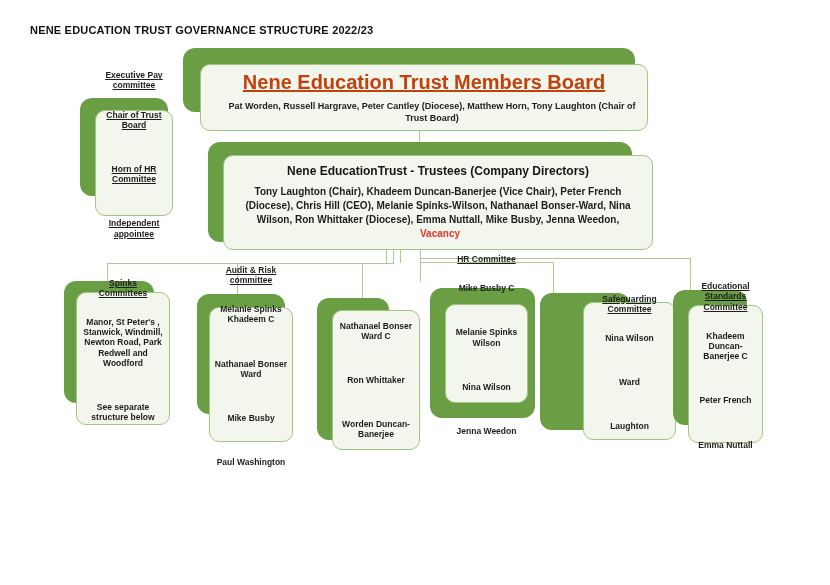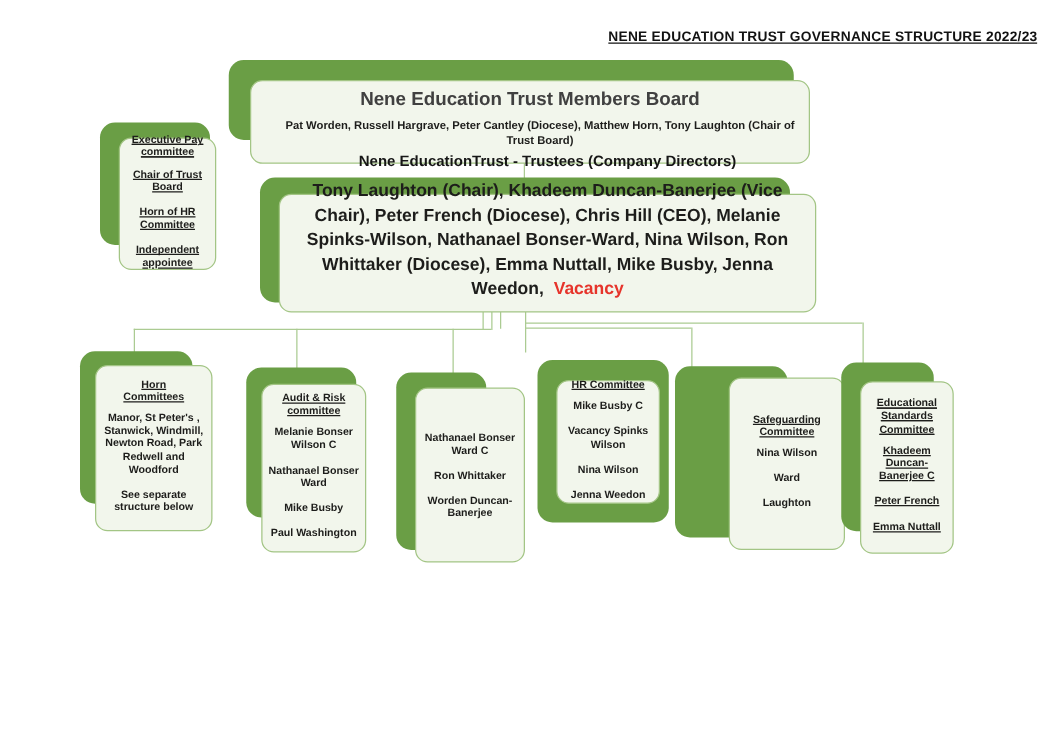--- a/index.html
+++ b/index.html
@@ -7,57 +7,56 @@
     position: relative;
     width: 830px;
     height: 585px;
     background: #ffffff;
     font-family: "Liberation Sans", sans-serif;
     color: #1d1d1b;
     overflow: hidden;
   }
   .page-title {
     position: absolute;
-    left: 30px; right: 0; top: 24px;
-    text-align: right;
+    left: 30px; right: 16px; top: 24px;
+    text-align: left;
     font-size: 11px;
     font-weight: bold;
     letter-spacing: 0.2px;
     color: #121212;
-    text-decoration: underline;
   }
   .shadow {
     position: absolute;
     background: #6a9e45;
     border-radius: 12px;
   }
   .front {
     position: absolute;
     background: #f2f6ec;
     border: 1px solid #a3c585;
     border-radius: 10px;
     box-sizing: border-box;
     display: flex;
     flex-direction: column;
     align-items: center;
     justify-content: center;
     text-align: center;
     font-weight: bold;
   }
   .members-front { justify-content: flex-start; padding: 6px 8px 4px 8px; }
-  .members-title { font-size: 15px; margin-bottom: 6px; color: #404040; }
+  .members-title { font-size: 20px; margin-bottom: 6px; color: #c2410c; text-decoration: underline; }
   .members-names { font-size: 9px; line-height: 1.35; width: 96%; margin-left: 16px; }
   .trustees-front { justify-content: flex-end; padding: 4px 10px 8px 10px; }
   .trustees-title { font-size: 12px; margin-bottom: 7px; color: #161616; }
-  .trustees-names { font-size: 14px; line-height: 1.4; width: 98%; }
+  .trustees-names { font-size: 10px; line-height: 1.4; width: 98%; }
   .vacancy { color: #e6342b; margin-left: 4px; }
   .small-box { font-size: 8.5px; line-height: 1.2; padding: 4px 3px; }
   .c-title { text-decoration: underline; margin-bottom: 2px; }
   .c-title.narrow { max-width: 70px; }
-  .c-item { margin: 5px 0; }
+  .c-item { margin: 17px 0; }
   .line {
     position: absolute;
     background: #abcb92;
   }
 </style>
 </head>
 <body>
 
 <div class="canvas">
 
@@ -92,59 +91,59 @@
   </div>
 
   <div class="shadow" style="left:208px;top:142px;width:424px;height:100px;"></div>
   <div class="front trustees-front" style="left:223px;top:155px;width:430px;height:95px;">
     <div class="trustees-title">Nene EducationTrust - Trustees (Company Directors)</div>
     <div class="trustees-names"><span>Tony Laughton (Chair), Khadeem Duncan-Banerjee (Vice Chair), Peter French (Diocese), Chris Hill (CEO), Melanie Spinks-Wilson, Nathanael Bonser-Ward, Nina Wilson, Ron Whittaker (Diocese), Emma Nuttall, Mike Busby, Jenna Weedon, </span><span class="vacancy">Vacancy</span></div>
   </div>
 
   <div class="shadow" style="left:64px;top:281px;width:90px;height:122px;"></div>
   <div class="front small-box" style="left:76px;top:292px;width:94px;height:133px;">
-    <div class="c-title narrow">Horn Committees</div>
+    <div class="c-title narrow">Spinks Committees</div>
     <div class="c-item">Manor, St Peter's , Stanwick, Windmill, Newton Road, Park Redwell and Woodford</div>
     <div class="c-item">See separate structure below</div>
   </div>
 
   <div class="shadow" style="left:197px;top:294px;width:88px;height:120px;"></div>
   <div class="front small-box" style="left:209px;top:307px;width:84px;height:135px;">
     <div class="c-title">Audit &amp; Risk committee</div>
-    <div class="c-item">Melanie Bonser Wilson C</div>
+    <div class="c-item">Melanie Spinks Khadeem C</div>
     <div class="c-item">Nathanael Bonser Ward</div>
     <div class="c-item">Mike Busby</div>
     <div class="c-item">Paul Washington</div>
   </div>
 
   <div class="shadow" style="left:317px;top:298px;width:72px;height:142px;"></div>
   <div class="front small-box" style="left:332px;top:310px;width:88px;height:140px;">
     <div class="c-item">Nathanael Bonser Ward C</div>
     <div class="c-item">Ron Whittaker</div>
     <div class="c-item">Worden Duncan-Banerjee</div>
   </div>
 
   <div class="shadow" style="left:430px;top:288px;width:105px;height:130px;"></div>
   <div class="front small-box" style="left:445px;top:304px;width:83px;height:99px;">
     <div class="c-title">HR Committee</div>
     <div class="c-item">Mike Busby C</div>
-    <div class="c-item">Vacancy Spinks Wilson</div>
+    <div class="c-item">Melanie Spinks Wilson</div>
     <div class="c-item">Nina Wilson</div>
     <div class="c-item">Jenna Weedon</div>
   </div>
 
   <div class="shadow" style="left:540px;top:293px;width:90px;height:137px;"></div>
   <div class="front small-box" style="left:583px;top:302px;width:93px;height:138px;">
     <div class="c-title">Safeguarding Committee</div>
     <div class="c-item">Nina Wilson</div>
     <div class="c-item">Ward</div>
     <div class="c-item">Laughton</div>
   </div>
 
   <div class="shadow" style="left:673px;top:290px;width:74px;height:135px;"></div>
-  <div class="front small-box" style="left:688px;top:305px;width:75px;height:138px;text-decoration:underline;">
+  <div class="front small-box" style="left:688px;top:305px;width:75px;height:138px;">
     <div class="c-title">Educational Standards Committee</div>
     <div class="c-item">Khadeem Duncan-Banerjee C</div>
     <div class="c-item">Peter  French</div>
     <div class="c-item">Emma Nuttall</div>
   </div>
 
 </div>
 
 </body></html>

